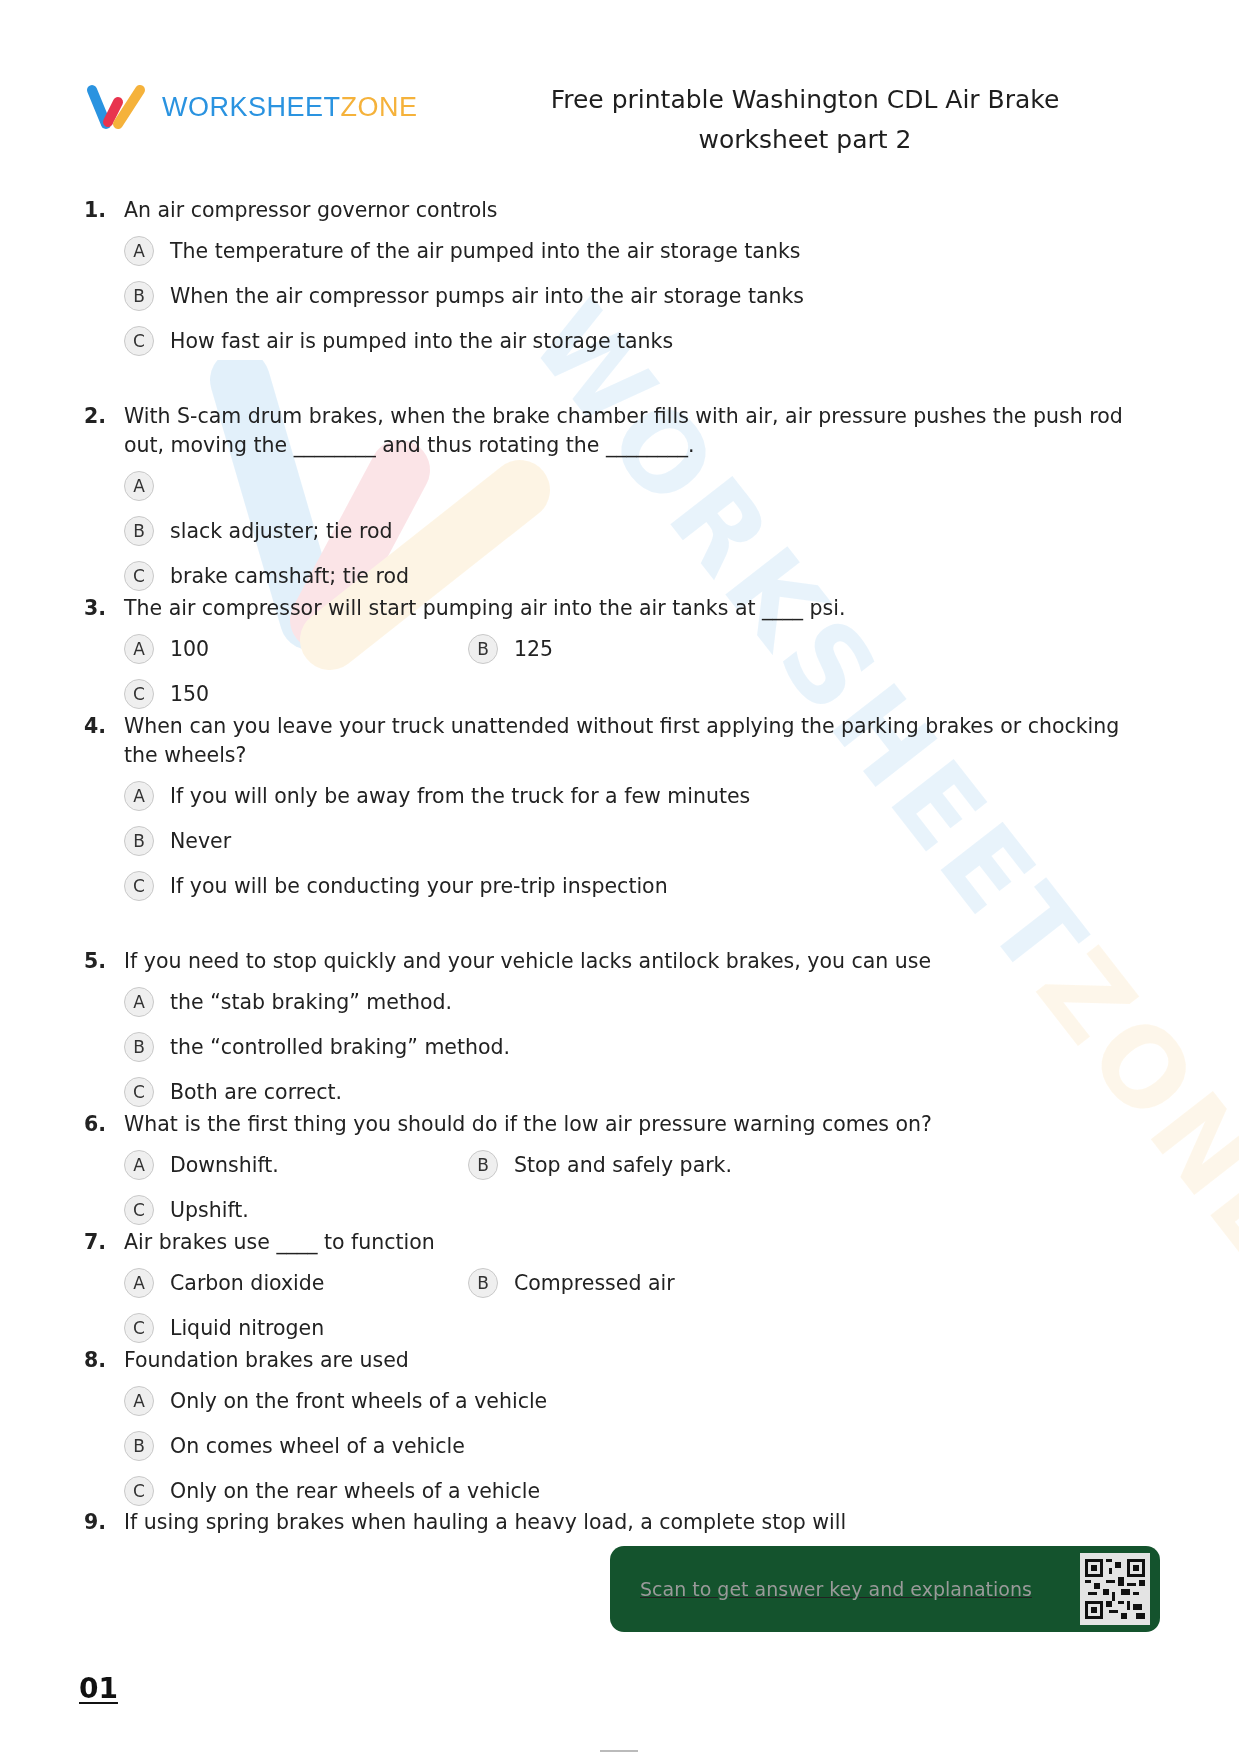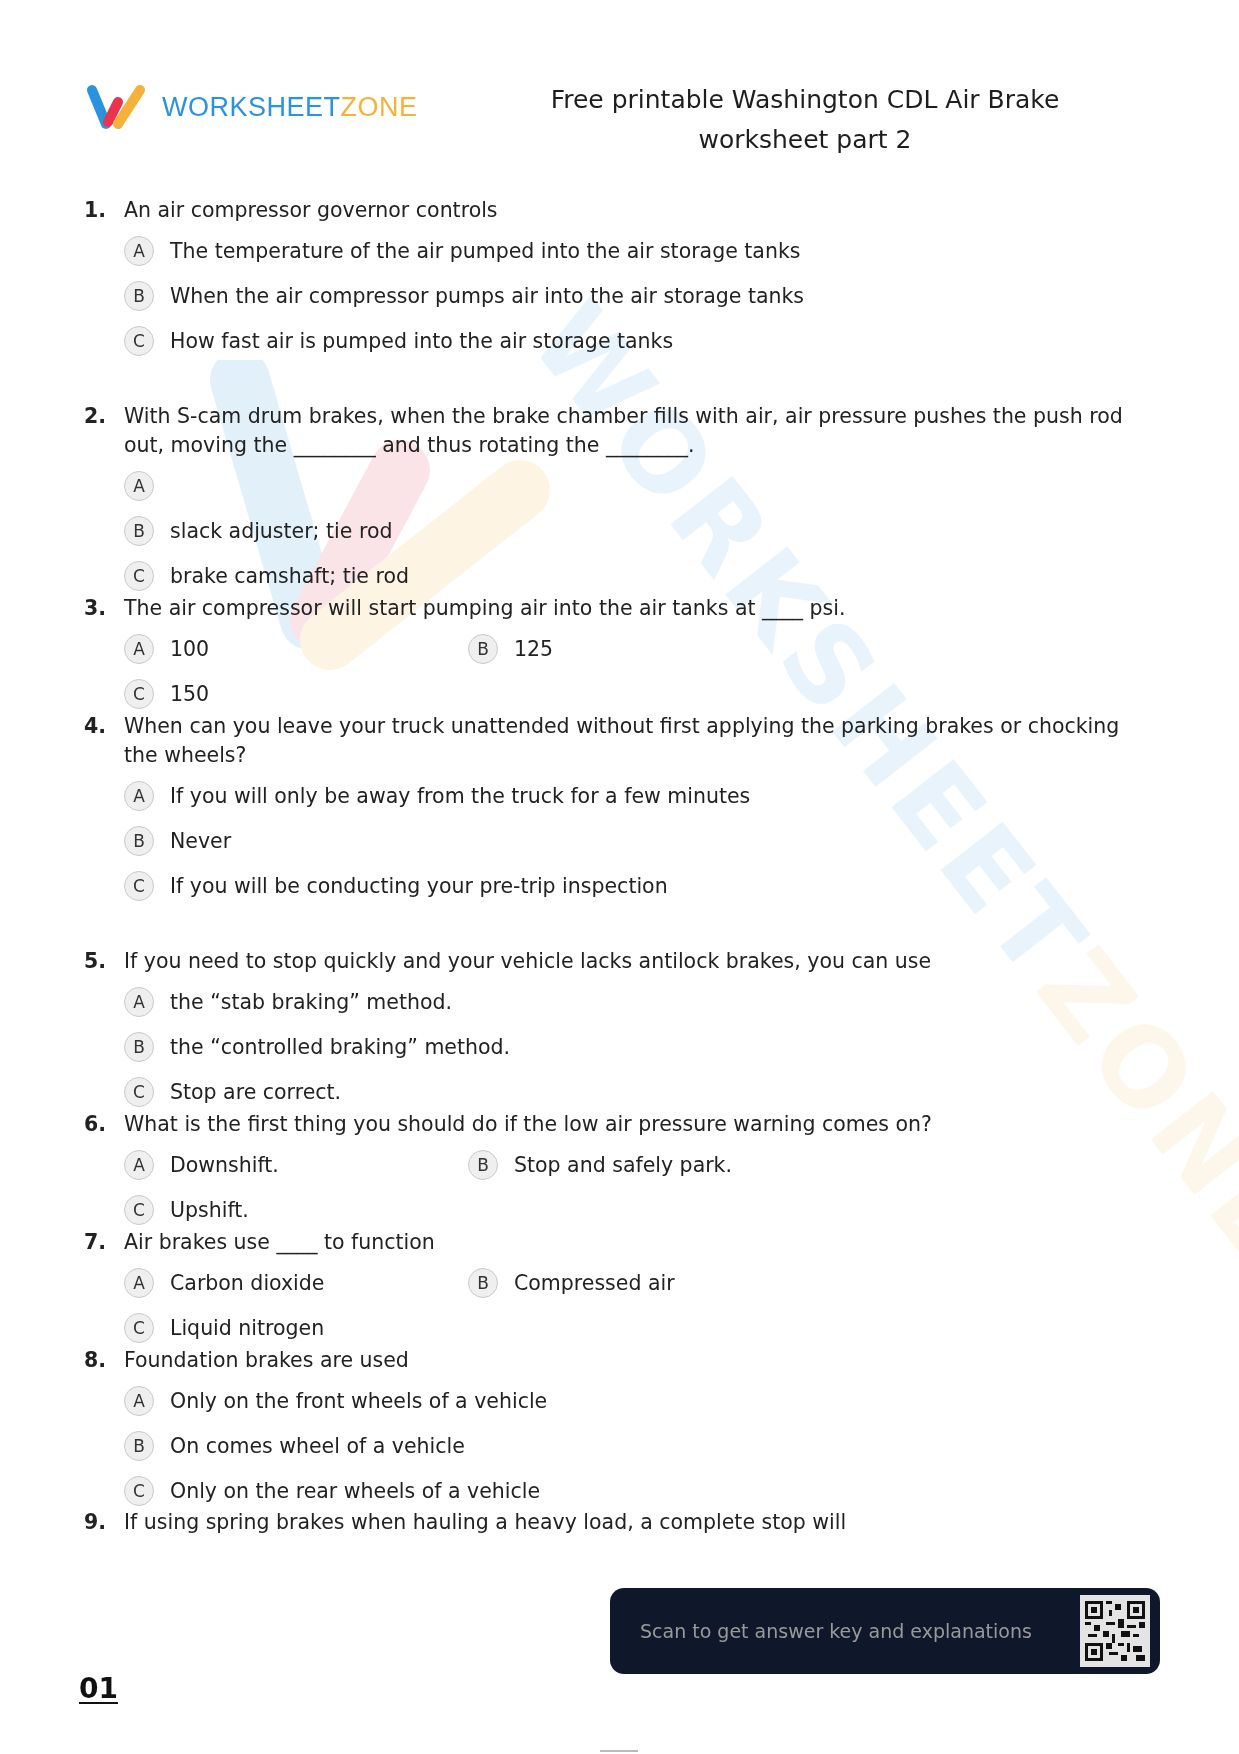--- a/index.html
+++ b/index.html
@@ -46,22 +46,22 @@
     display: flex; align-items: center; justify-content: center; font-size: 17px; color: #333; flex: none;
     margin-right: 16px; box-sizing: border-box;
   }
 
   
   .page-num {
     position: absolute; left: 79px; top: 1672px; font-weight: bold; font-size: 28px;
     text-decoration: underline; text-underline-offset: 4px; color: #111;
   }
   .scan-box {
-    position: absolute; left: 610px; top: 1588px; width: 550px; height: 86px; background: #0f172a; border-radius: 14px;
-    display: flex; align-items: center; justify-content: space-between; padding: 0 10px 0 30px; box-sizing: border-box;
+    position: absolute; left: 610px; top: 1546px; width: 550px; height: 86px; background: #14532d; border-radius: 14px;
+    display: flex; align-items: center; justify-content: space-between; padding: 0 10px 0 30px; box-sizing: border-box; text-decoration: underline;
   }
   .scan-text { font-size: 19px; color: #9a9a9a; }
   .qr { width: 70px; height: 72px; background: #e4e4e4; display: flex; align-items: center; justify-content: center; }
   .bottom-tick { position: absolute; left: 600px; top: 1750px; width: 38px; height: 2px; background: #bbbbbb; }
 </style>
 </head>
 <body>
 
 <div class="page">
 
@@ -180,21 +180,21 @@
       <div class="opt half">
           <span class="bubble">A</span>
           <span>the “stab braking” method.</span>
         </div>
       <div class="opt half">
           <span class="bubble">B</span>
           <span>the “controlled braking” method.</span>
         </div>
       <div class="opt full">
           <span class="bubble">C</span>
-          <span>Stop are correct.</span>
+          <span>Both are correct.</span>
         </div>
     </div>
   </div>
 
   <div class="q" style="top:1110px">
     <div class="q-stem">
         <span class="q-num">6.</span>
         <span class="q-text">What is the first thing you should do if the low air pressure warning comes on?</span>
       </div>
     <div class="opts">

